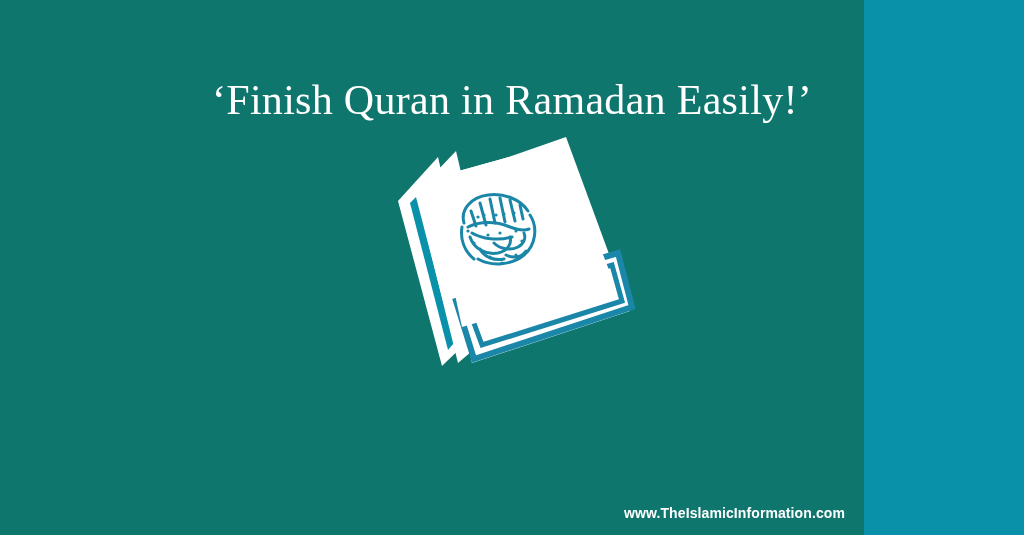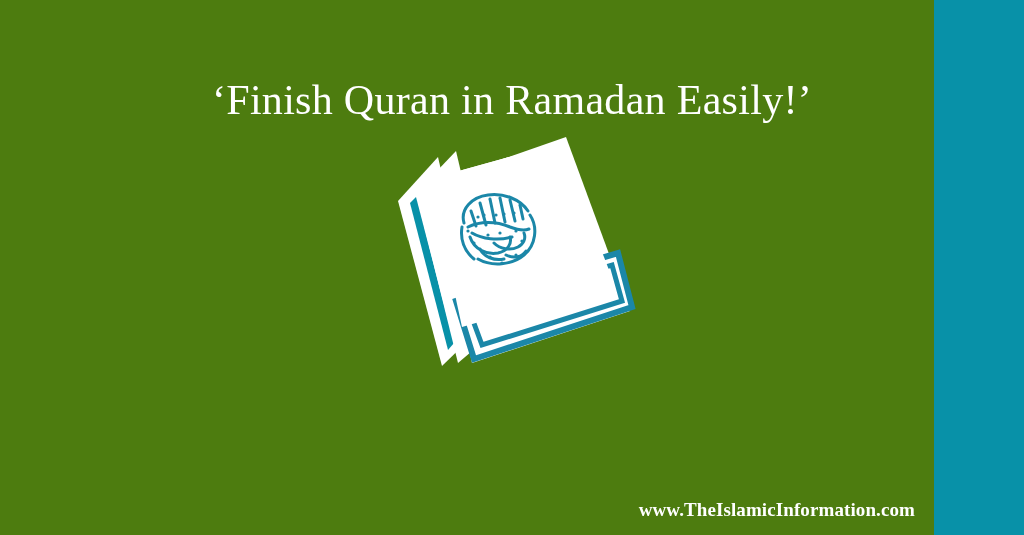--- a/index.html
+++ b/index.html
@@ -9,23 +9,23 @@
   body {
     width: 1024px;
     height: 535px;
     overflow: hidden;
     font-family: "Liberation Sans", sans-serif;
     background: #0891a8;
   }
 
   #poster {
     position: relative;
-    width: 934px;
+    width: 864px;
     height: 535px;
-    background: #4d7c0f;
+    background: #0f766e;
     overflow: hidden;
   }
 
   
   #headline {
     position: absolute;
     left: 0;
     top: 74px;
     width: 1024px;
     text-align: center;
@@ -51,22 +51,22 @@
     width: 250px;
     height: 245px;
   }
 
   
   #footer-url {
     position: absolute;
     right: 19px;
     bottom: 14px;
     color: #ffffff;
-    font-family: Liberation Serif, serif;
-    font-size: 19px;
+    font-family: Liberation Sans, sans-serif;
+    font-size: 14px;
     font-weight: bold;
     letter-spacing: 0.1px;
     white-space: nowrap;
   }
 </style>
 </head>
 <body>
 
 <div id="poster">
 

